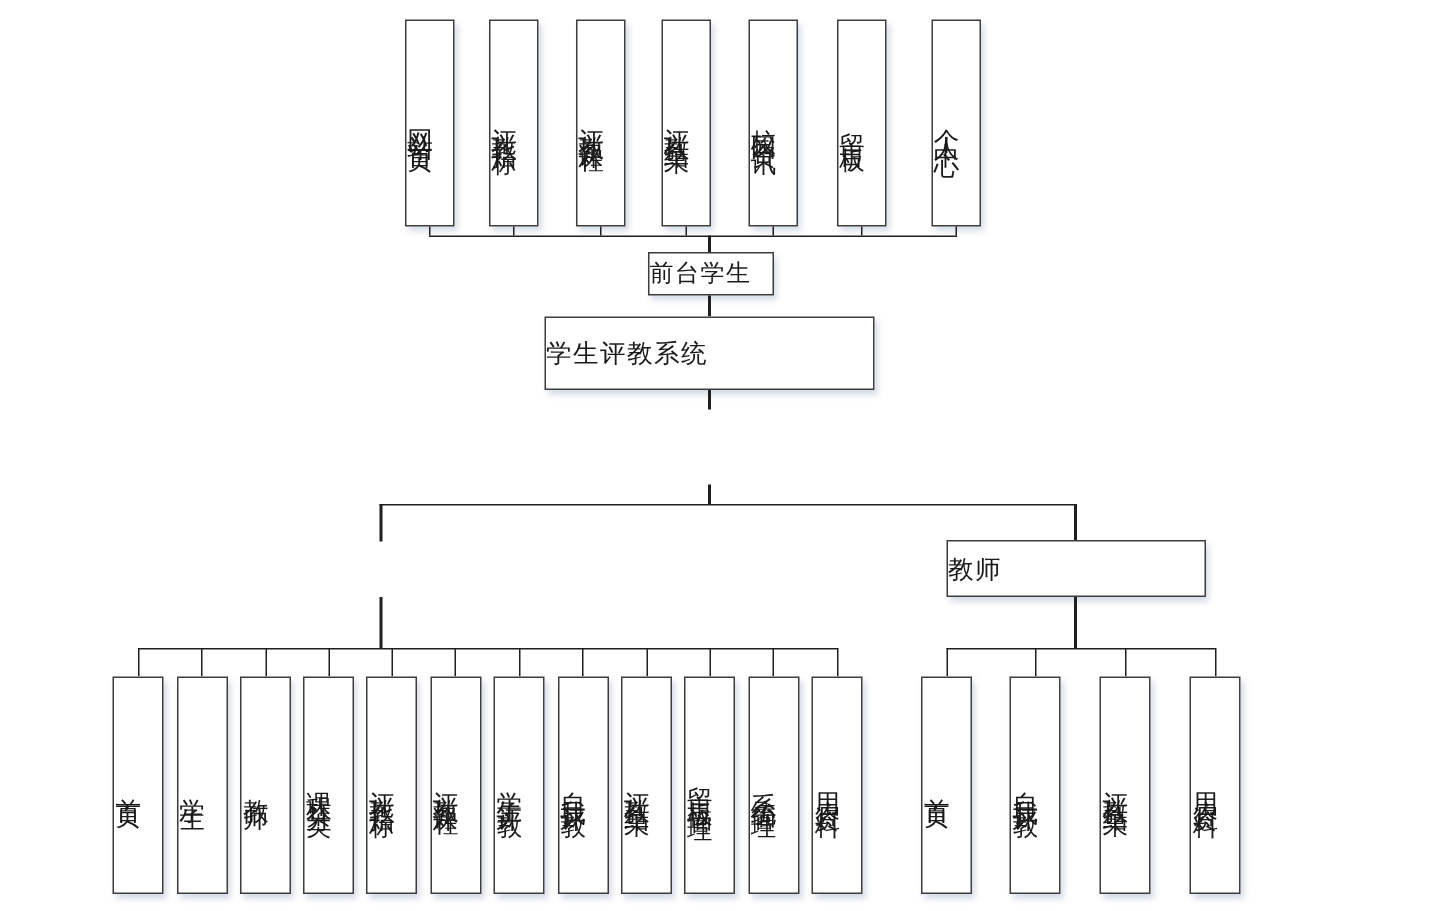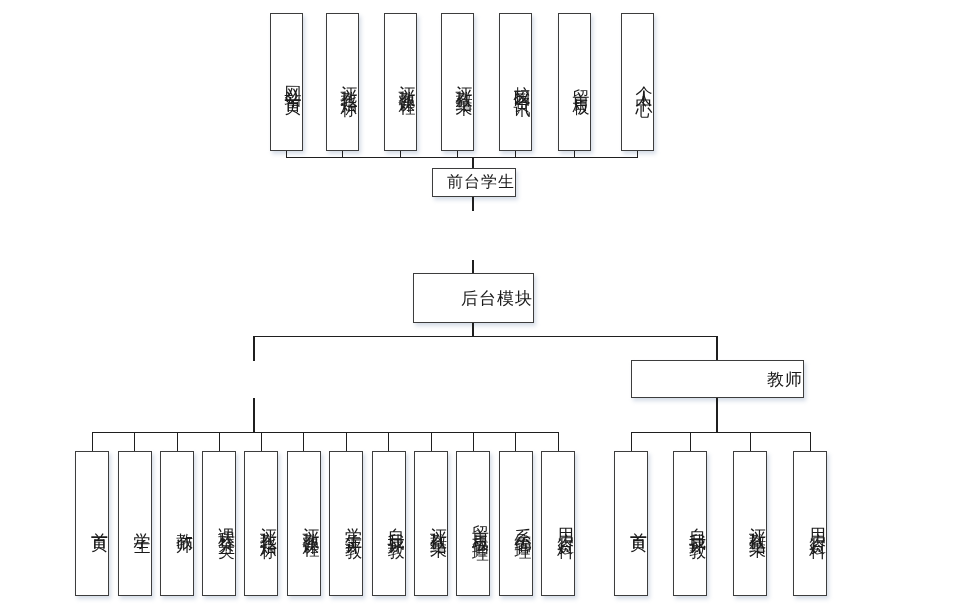--- a/index.html
+++ b/index.html
@@ -12,21 +12,21 @@
     overflow: hidden;
   }
   .box {
     position: absolute;
     box-sizing: border-box;
     background: #ffffff;
     border: 1px solid #3d3d3d;
     box-shadow: 2px 3px 4px rgba(165, 180, 205, 0.45);
     display: flex;
     align-items: center;
-    justify-content: flex-end;
+    justify-content: flex-start;
     color: #1a1a1a;
   }
   .hbox {
     font-size: 16px;
     letter-spacing: 1px;
     font-family: "Liberation Sans", sans-serif;
   }
   .hbox.big { font-size: 17px; }
   .vbox span {
     writing-mode: vertical-rl;
@@ -80,26 +80,26 @@
   <div class="line" style="left:285.5px; top:157px; width:352px; height:1px;"></div>
 
   <div class="line" style="left:472px; top:157px; width:2px; height:11px;"></div>
 
   <div class="box hbox" style="left:432px; top:168px; width:84px; height:29px;">
       <span>前台学生</span>
     </div>
 
   <div class="line" style="left:472px; top:197px; width:2px; height:14px;"></div>
 
+  <div class="box hbox big" style="left:363px; top:211px; width:220px; height:49px;">
+      <span>学生评教系统</span>
+    </div>
 
   <div class="line" style="left:472px; top:260px; width:2px; height:13px;"></div>
 
-  <div class="box hbox big" style="left:413px; top:273px; width:121px; height:50px;">
-      <span>后台模块</span>
-    </div>
 
   <div class="line" style="left:472px; top:323px; width:2px; height:13px;"></div>
 
   <div class="line" style="left:253px; top:336px; width:465px; height:1px;"></div>
   <div class="line" style="left:253px; top:336px; width:2px; height:25px;"></div>
   <div class="line" style="left:716px; top:336px; width:2px; height:24px;"></div>
 
   <div class="box hbox big" style="left:631px; top:360px; width:173px; height:38px;">
       <span>教师</span>
     </div>

